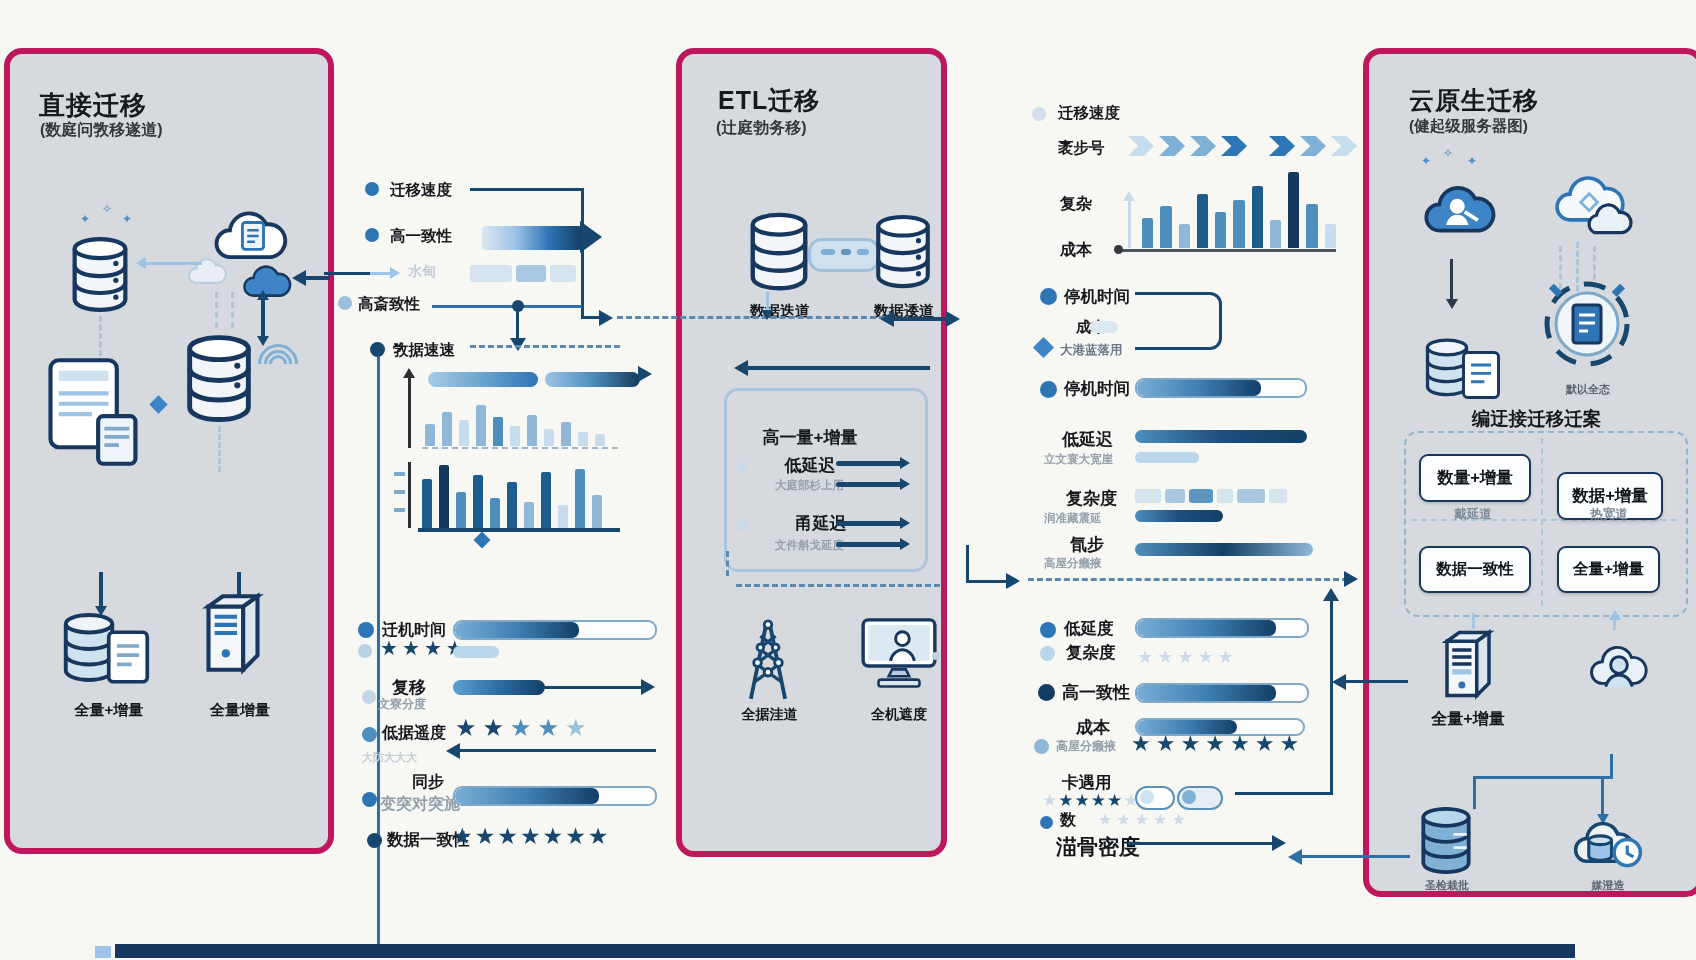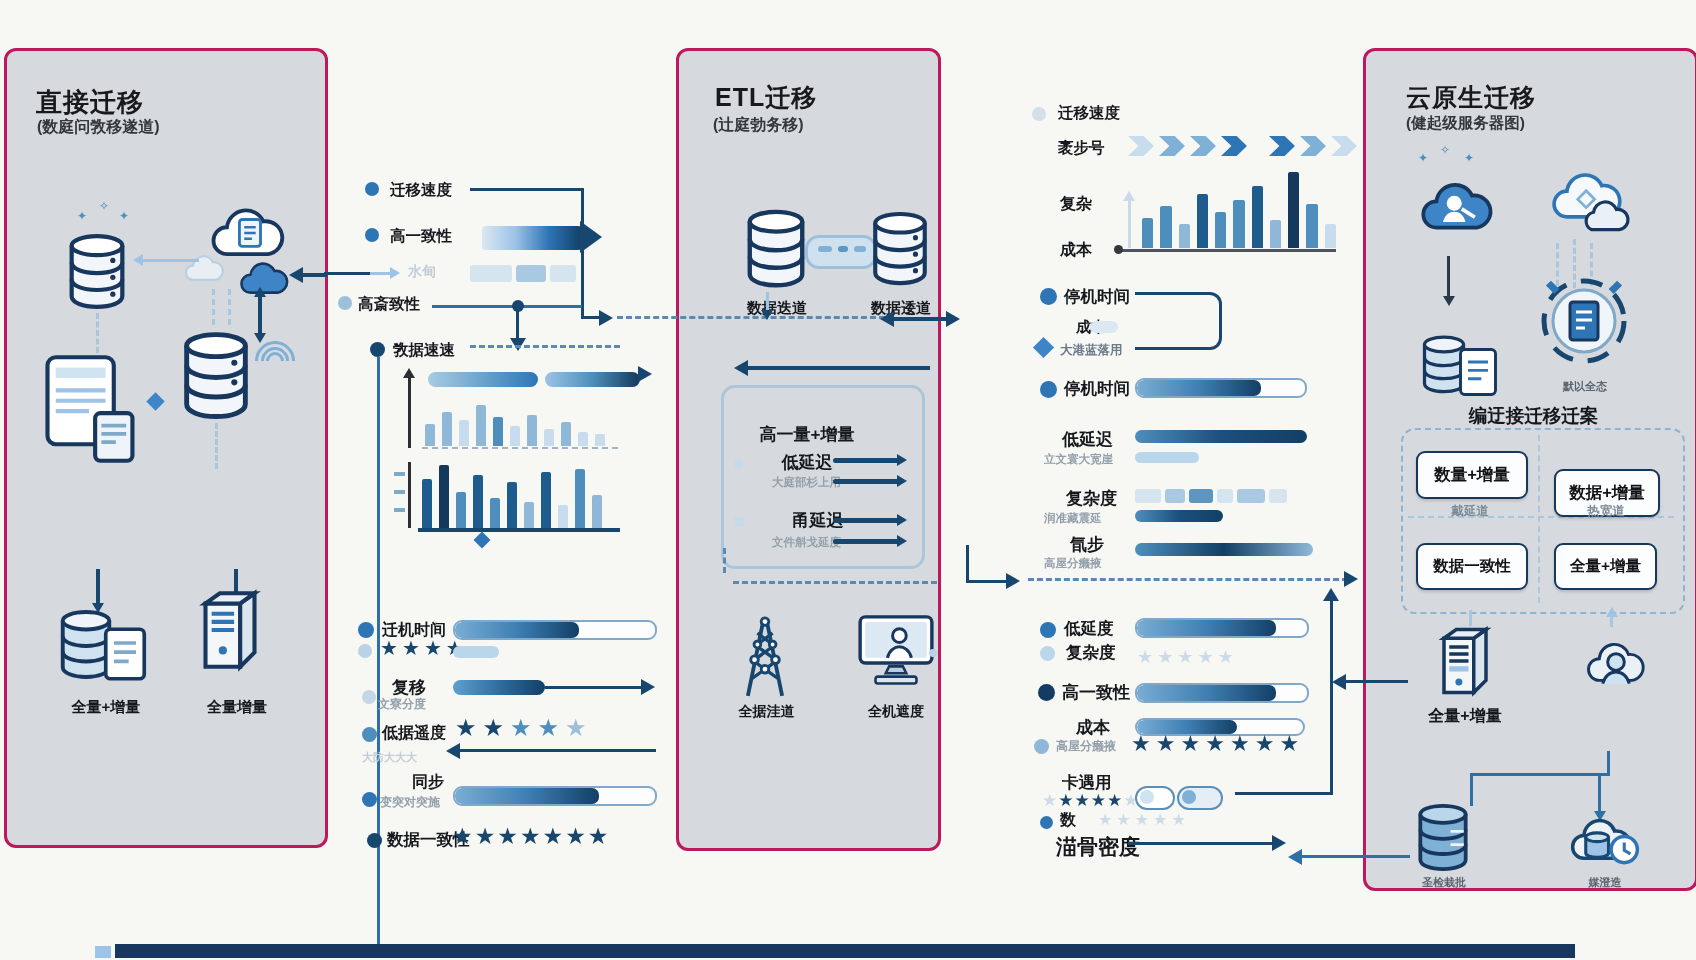--- a/index.html
+++ b/index.html
@@ -1,19 +1,19 @@
 <!DOCTYPE html>
 <html><head>
 <meta charset="utf-8">
 <style>
   html,body{margin:0;padding:0}
   #stage{position:relative;width:1696px;height:960px;background:#f7f7f4;overflow:hidden;
          font-family:"Liberation Sans","DejaVu Sans",sans-serif;color:#1b1e22}
   .abs{position:absolute}
-  .panel{position:absolute;background:#d6d9dd;border:3px solid #be185d;border-radius:12px}
+  .panel{position:absolute;background:#d6d9dd;border:6px solid #be185d;border-radius:18px}
   .t1{position:absolute;font-size:26px;font-weight:bold;color:#17191c;letter-spacing:1px}
   .t2{position:absolute;font-size:16px;font-weight:bold;color:#33383d}
   .ml{position:absolute;font-weight:bold;color:#15181c;white-space:nowrap}
   .sub{position:absolute;color:#93a0ab;font-weight:bold;white-space:nowrap}
   .faint{color:#c3cdd6}
   .ctr{text-align:center}
   .dot{position:absolute;border-radius:50%}
   .ln{position:absolute;background:#17466e}
   .lnl{position:absolute;background:#9dc3e6}
   .dash{position:absolute;border-top:3px dashed #5d89b0}
@@ -270,21 +270,21 @@
 
   <div class="dot" style="left:362px;top:727px;width:15px;height:15px;background:#4e8ebc"></div>
   <div class="ml" style="left:382px;top:723px;font-size:16px">低据遥度</div>
   <div class="sub faint" style="left:362px;top:750px;font-size:11px">大防大大大</div>
   <div class="starrow" style="left:455px;top:716px;font-size:24px;letter-spacing:6px"><b class="st-d">★</b><b class="st-d">★</b><b class="st-m">★</b><b class="st-m">★</b><b class="st-l">★</b></div>
   <div class="ln" style="left:458px;top:749px;width:198px;height:3px"></div>
   <div class="tr tr-l" style="left:446px;top:743px"></div>
 
   <div class="ml" style="left:412px;top:772px;font-size:16px">同步</div>
   <div class="dot" style="left:362px;top:792px;width:15px;height:15px;background:#2e75b6"></div>
-  <div class="sub" style="left:380px;top:794px;font-size:12px">变突对突施</div>
+  <div class="sub" style="left:380px;top:794px;font-size:16px">变突对突施</div>
   <div class="pillo" style="left:453px;top:786px;width:200px;height:16px">
       <i style="width: 72%;"></i>
     </div>
 
   <div class="dot" style="left:367px;top:833px;width:15px;height:15px;background:#17466e"></div>
   <div class="ml" style="left:387px;top:829px;font-size:16.5px">数据一致性</div>
   <div class="starrow" style="left:452px;top:825px;font-size:23px;letter-spacing:2px"><b class="st-d">★</b><b class="st-d">★</b><b class="st-d">★</b><b class="st-d">★</b><b class="st-d">★</b><b class="st-d">★</b><b class="st-d">★</b></div>
 
   <div class="panel" style="left:676px;top:48px;width:259px;height:797px">
     <div class="t1" style="left:36px;top:30px;font-size:25px">ETL迁移</div>

